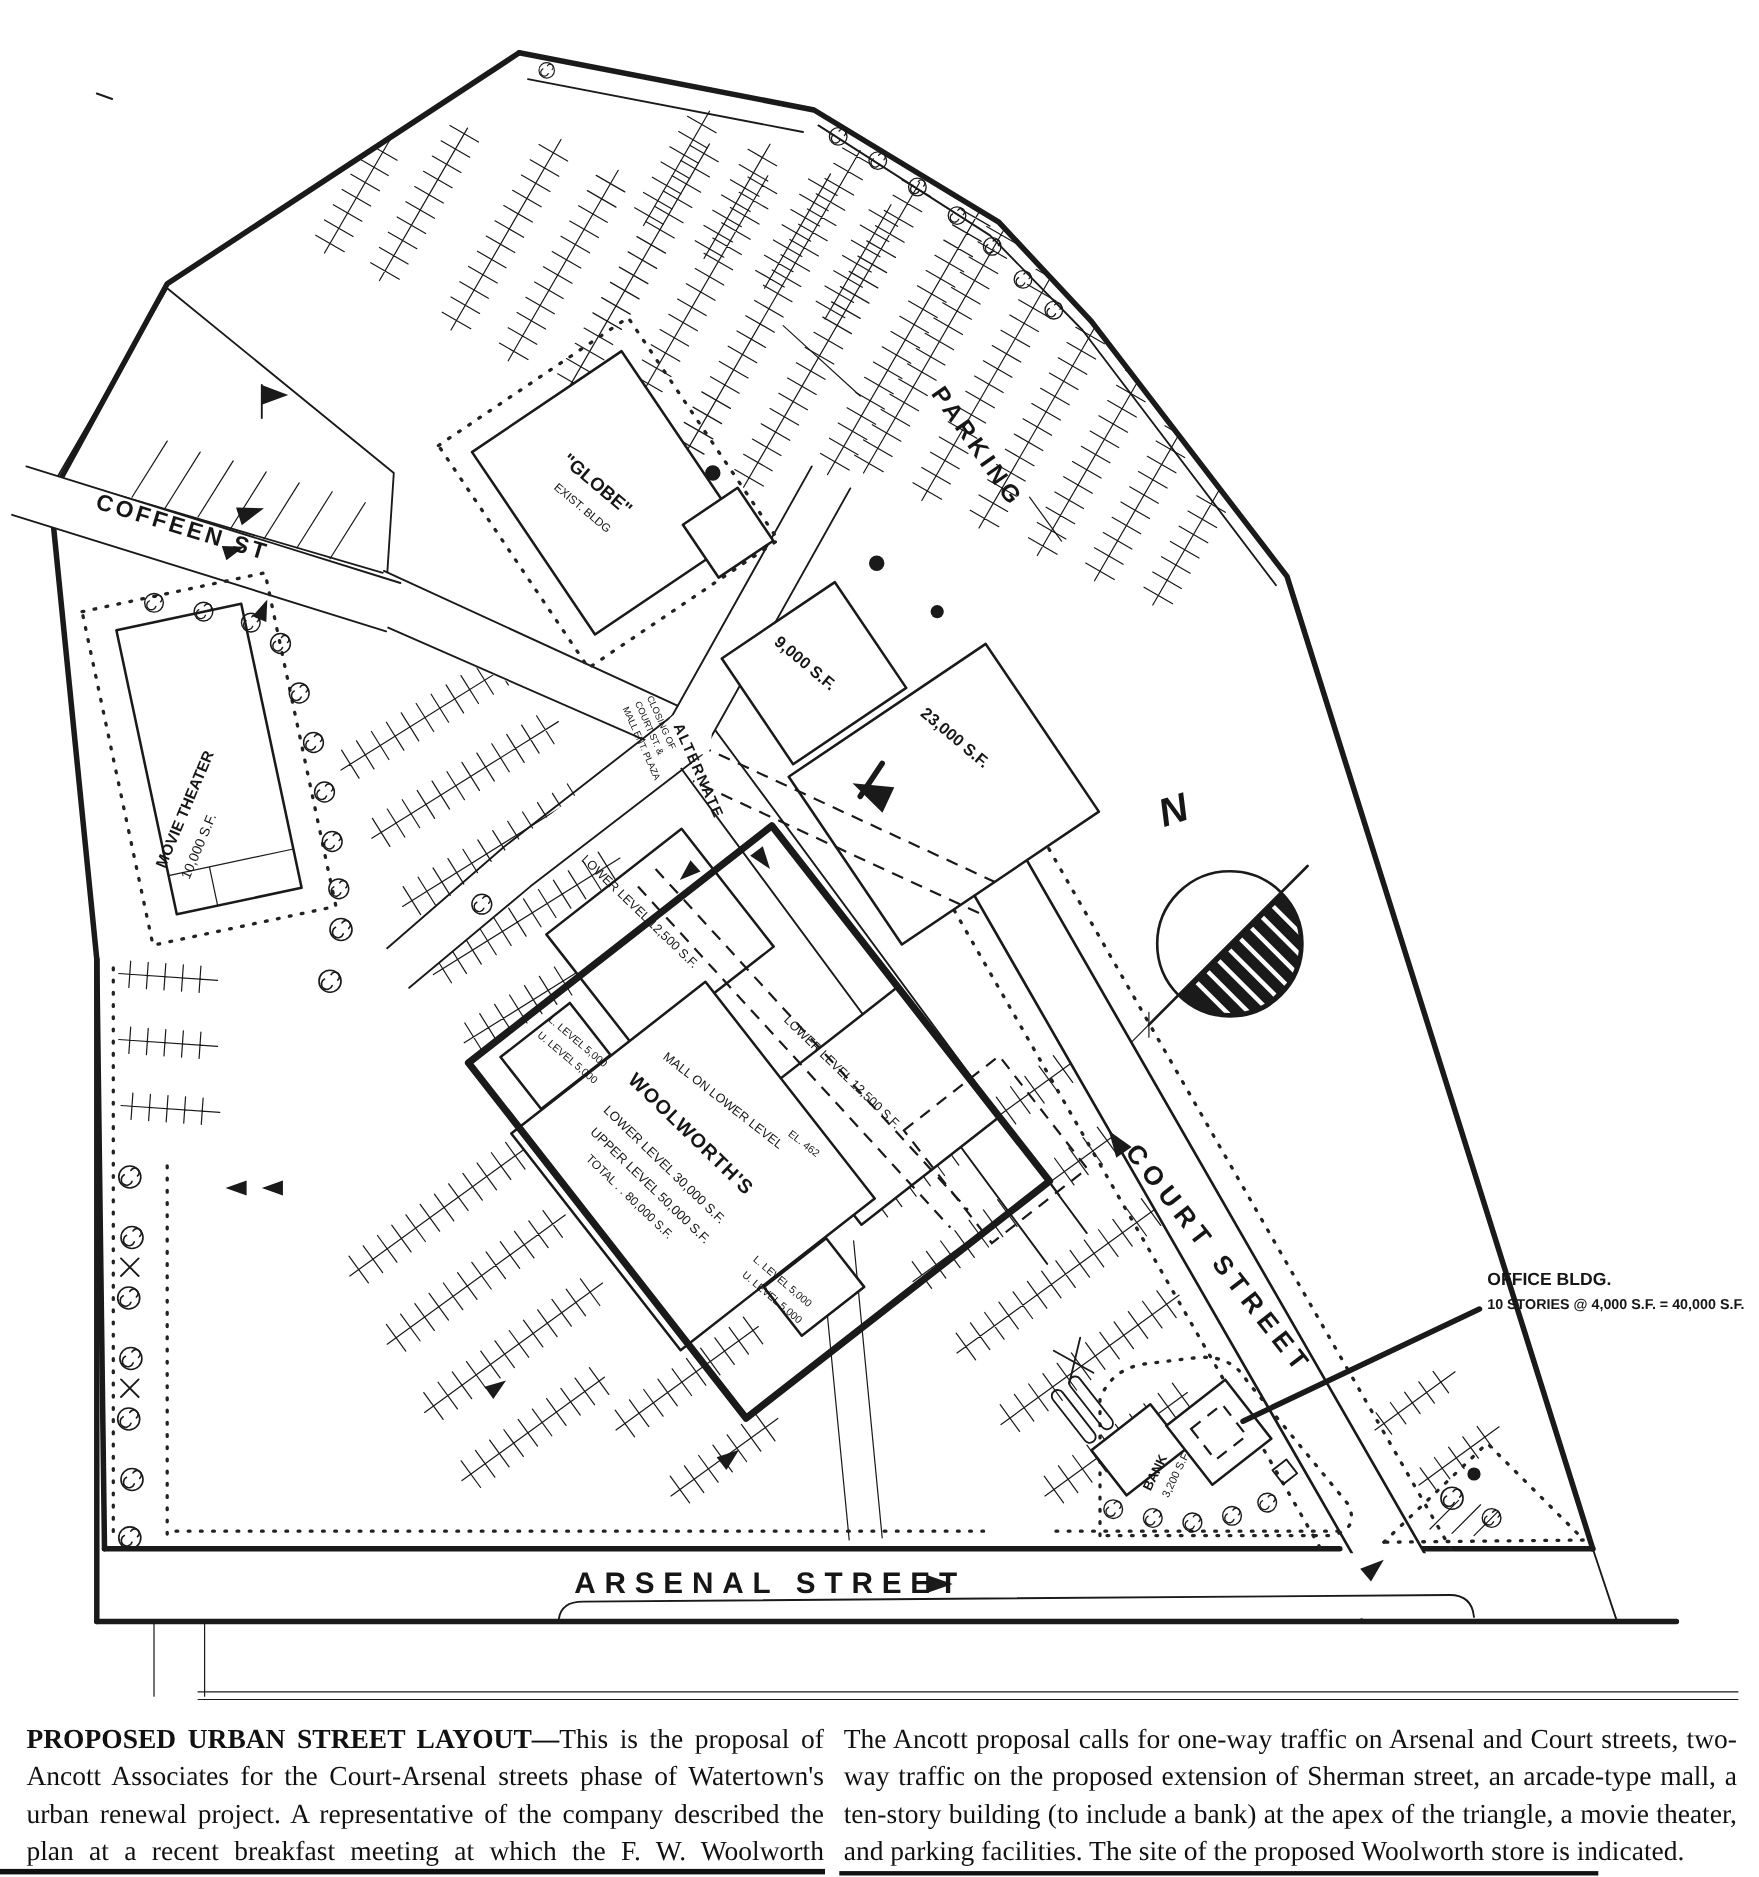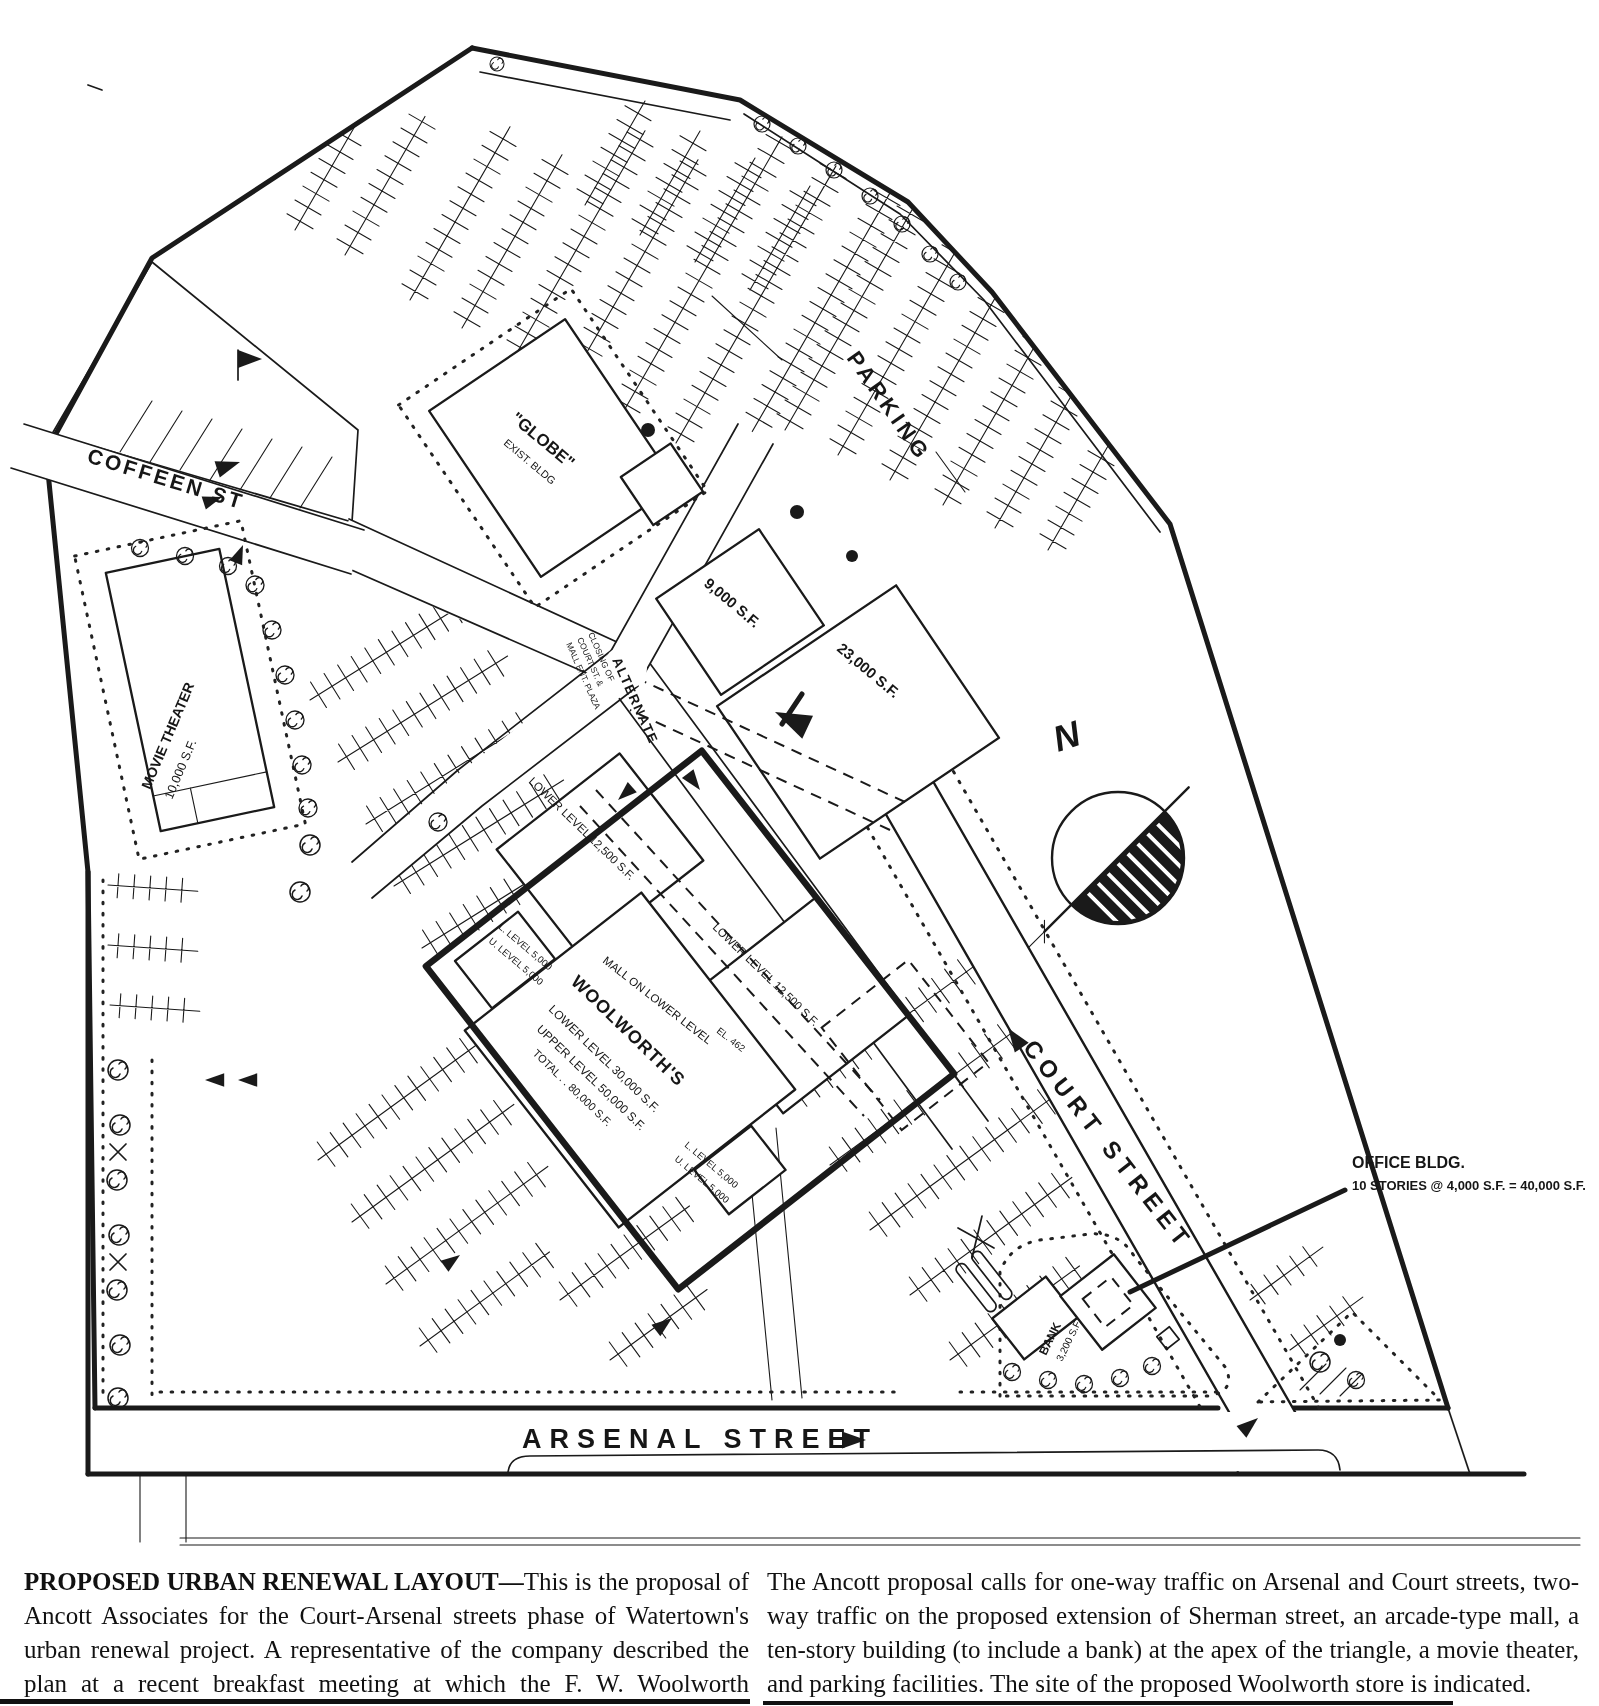--- a/index.html
+++ b/index.html
@@ -339,21 +339,21 @@
     <g>
       <path class="hv" d="M1345,1190 L1130,1292"></path>
       <text x="1352" y="1168" font-size="16" class="hand">OFFICE BLDG.</text>
       <text x="1352" y="1190" font-size="13" class="hand">10 STORIES @ 4,000 S.F. = 40,000 S.F.</text>
     </g>
   </g>
 </svg>
 
 <div class="cap">
   <div class="col colL">
-    <b>PROPOSED URBAN RENEWAL LAYOUT—</b><span>This is the proposal of Ancott Associates for the Court-Arsenal streets phase of Watertown's urban renewal project. A representative of the company described the plan at a recent breakfast meeting at which the F. W. Woolworth company outlined its interest in locating a store within the city's urban renewal site.</span>
+    <b>PROPOSED URBAN STREET LAYOUT—</b><span>This is the proposal of Ancott Associates for the Court-Arsenal streets phase of Watertown's urban renewal project. A representative of the company described the plan at a recent breakfast meeting at which the F. W. Woolworth company outlined its interest in locating a store within the city's urban renewal site.</span>
   </div>
   <div class="col colR">
     <span>The Ancott proposal  calls for one-way traffic  on Arsenal and Court streets, two-way traffic on the proposed extension of Sherman street, an arcade-type mall, a ten-story building (to include a bank) at the apex of the triangle, a movie theater, and parking facilities. The site of the proposed Woolworth store is indicated.</span>
   </div>
 </div>
 
 <div class="smudge" style="left:0;top:1699px;width:750px;height:5px;"></div>
 <div class="smudge" style="left:763px;top:1701px;width:690px;height:4px;"></div>
 
 </div>

